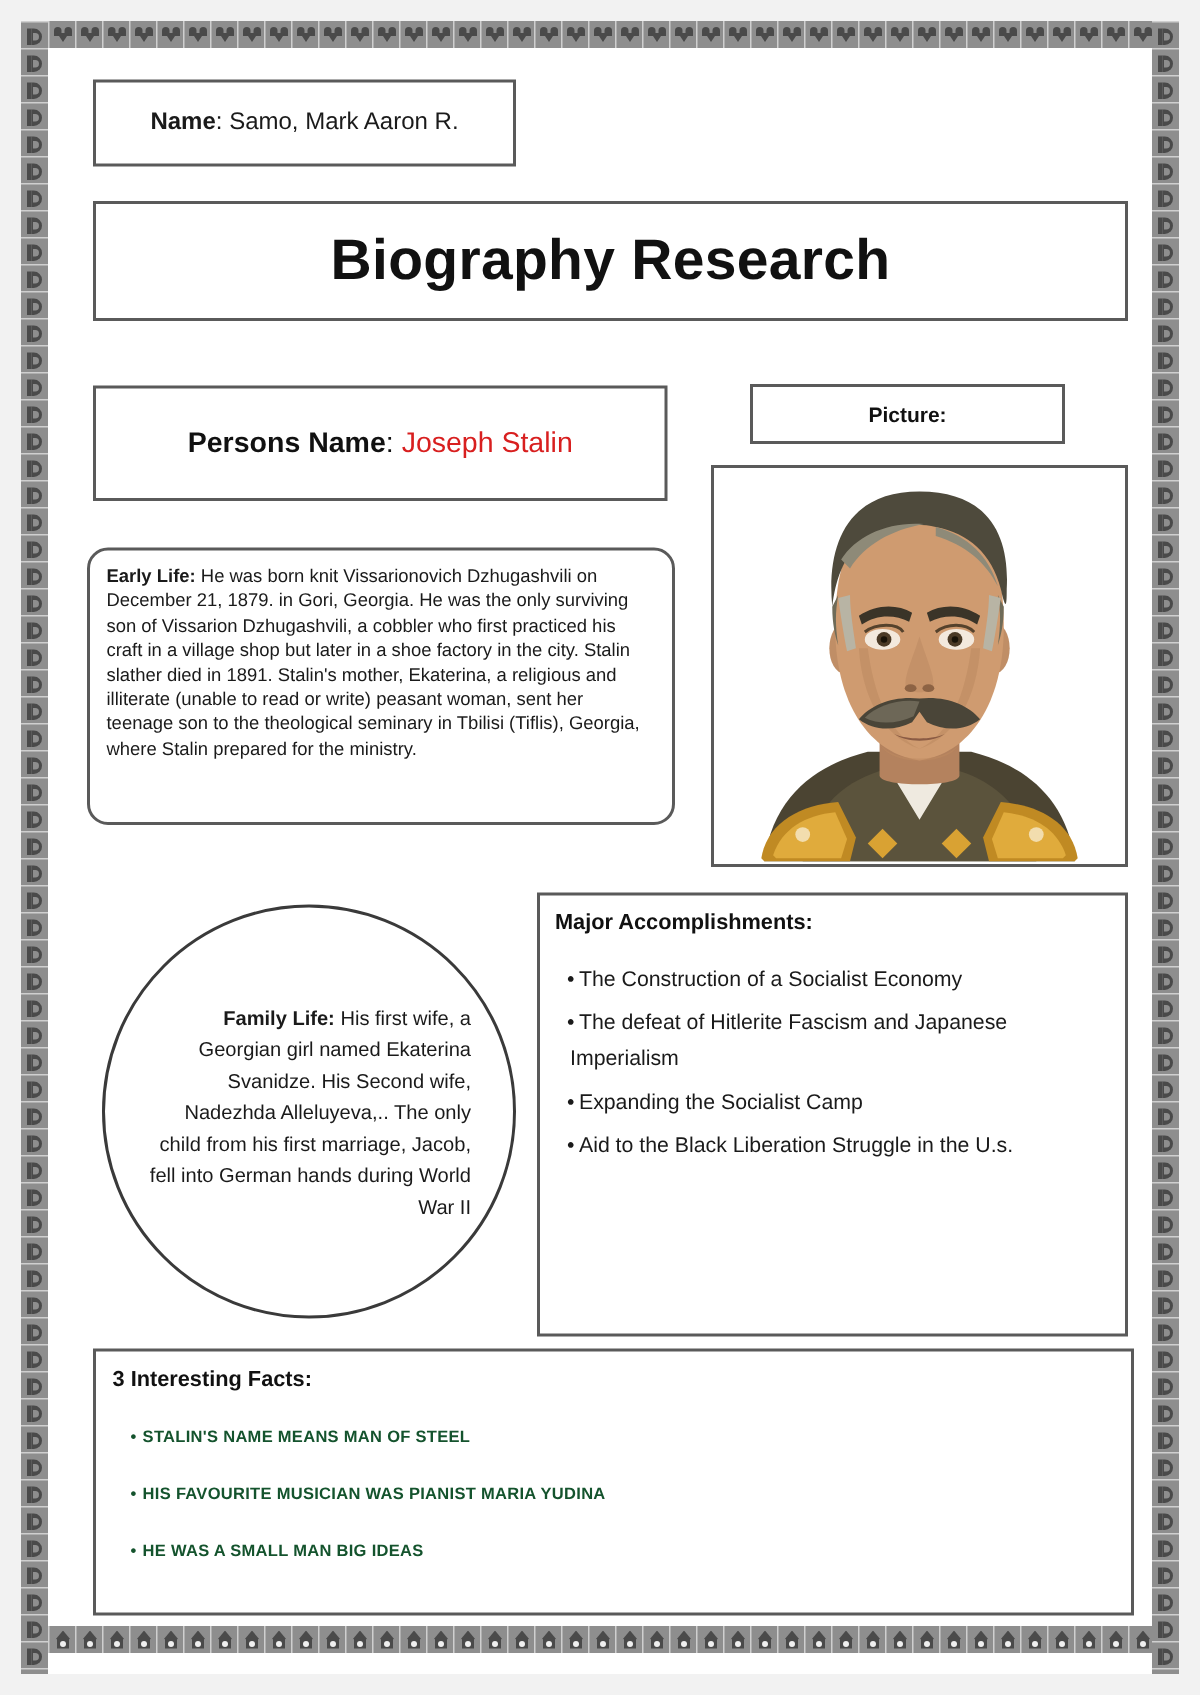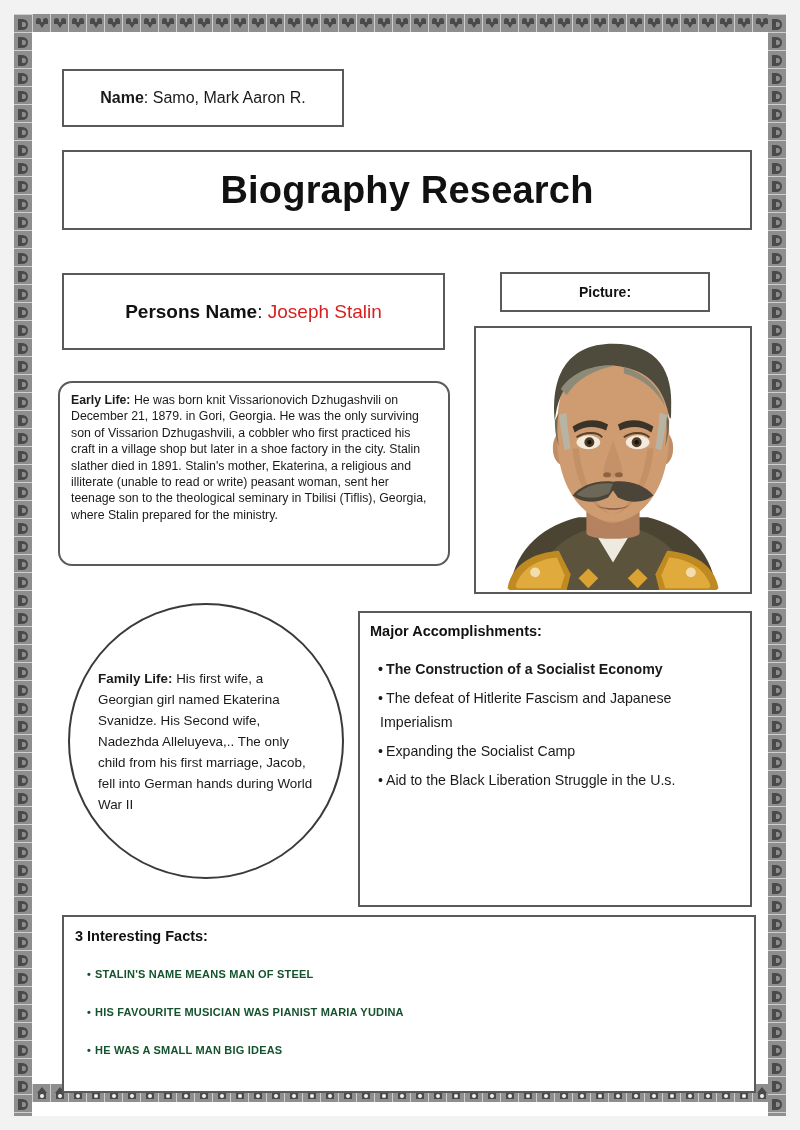--- a/index.html
+++ b/index.html
@@ -77,21 +77,20 @@
   .tile.t-house .g2 { left: 5px; top: 8px;  width: 8px;  height: 7px; }
   .tile.t-house .g3 { left: 7px; top: 10px; width: 4px;  height: 4px;
                       background: #f0f0f0; border-radius: 50%; }
 
   
   .box {
     position: absolute;
     background: #ffffff;
     border: 2px solid #5a5a5a;
     box-sizing: border-box;
-    margin-top: 16px;
   }
 
   #name-box {
     left: 62px; top: 53px; width: 282px; height: 58px;
     display: flex; align-items: center; justify-content: center;
   }
   #name-box .txt { font-size: 16px; color: #1a1a1a; white-space: nowrap; }
   #name-box .lbl { font-weight: bold; }
 
   #title-box {
@@ -142,42 +141,42 @@
     border: 2px solid #3a3a3a;
     border-radius: 50%;
     background: #ffffff;
     box-sizing: border-box;
     display: flex; align-items: center; justify-content: center;
   }
   #family-circle .body {
     width: 216px;
     font-size: 13.4px;
     line-height: 21px;
-    text-align: left;
+    text-align: right;
     color: #1a1a1a;
   }
   #family-circle .lbl { font-weight: bold; }
 
   #accomplishments-box {
     left: 358px; top: 595px; width: 394px; height: 296px;
     padding: 10px 10px 12px 8px;
   }
   #accomplishments-box .heading {
     font-size: 14.5px; font-weight: bold; color: #111111;
     margin: 0 0 18px 2px;
   }
   .acc-item {
     font-size: 14.2px;
     line-height: 24px;
     color: #1a1a1a;
     margin-bottom: 5px;
     padding-left: 12px;
     text-indent: -2px;
   }
-  .acc-item.bold { font-weight: bold; }
+  .acc-item.bold { font-weight: normal; }
   .acc-item .bullet { margin-right: 3px; }
 
   #facts-box {
     left: 62px; top: 899px; width: 694px; height: 178px;
     padding: 11px 12px 0 11px;
   }
   #facts-box .heading {
     font-size: 14.5px; font-weight: bold; color: #111111;
     margin: 0 0 24px 0;
   }

